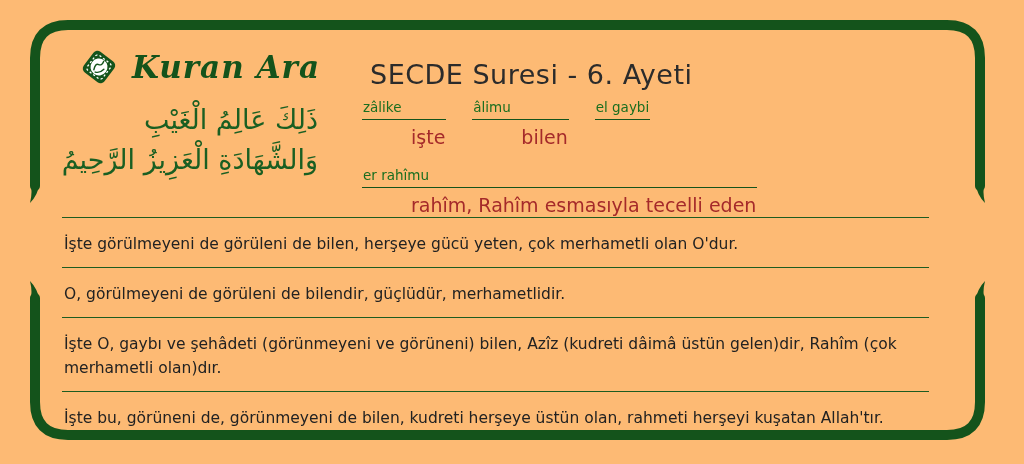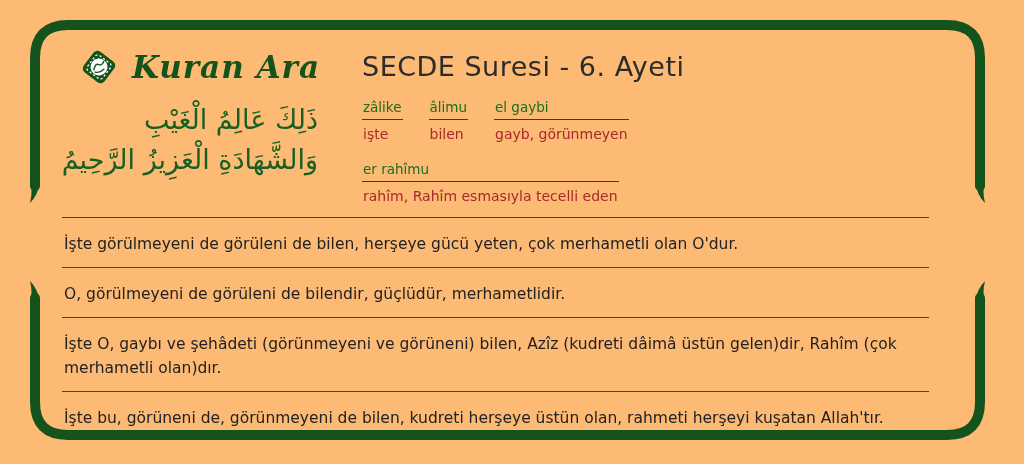--- a/index.html
+++ b/index.html
@@ -24,38 +24,38 @@
     font-size:31px;color:#14531b;letter-spacing:1px;white-space:nowrap;
   }
   .arabic{
     position:absolute;left:30px;top:100px;width:288px;
     direction:rtl;text-align:right;
     font-size:27px;line-height:40px;color:#1a5f22;
   }
 
   
   .page-title{
-    position:absolute;left:362px;top:51px;margin:0;
+    position:absolute;left:362px;top:51px;margin:8px;
     font-size:27px;font-weight:400;color:#2b2b2b;letter-spacing:0.5px;
     white-space:nowrap;
   }
   .words{
     position:absolute;left:362px;top:99px;width:585px;
     display:flex;flex-direction:column;gap:19px;
   }
   .word-row{display:flex;flex-wrap:wrap;column-gap:26px;align-items:flex-start;}
   .word{display:inline-block;}
   .translit{
     font-size:13.5px;color:#1a6e1f;
     padding:0 1px 4px 1px;border-bottom:1px solid #14531b;
     white-space:nowrap;cursor:pointer;
   }
   .meaning{
-    font-size:14px;color:#a52a2a;
-    padding:6px 1px 0 1px;white-space:nowrap;
+    font-size:19px;color:#a52a2a;
+    padding:6px 1px 0 1px;white-space:nowrap;margin-left:48px;
   }
 
   
   .translations{
     position:absolute;left:62px;top:217px;width:867px;
   }
   .t-row{
     border-top:1px solid #1d5c20;
     padding:14px 2px 11px 2px;
     font-size:15.5px;line-height:24px;color:#222;
@@ -103,21 +103,20 @@
       <div class="word">
         <div class="translit">zâlike</div>
         <div class="meaning">işte</div>
       </div>
       <div class="word">
         <div class="translit">âlimu</div>
         <div class="meaning">bilen</div>
       </div>
       <div class="word">
         <div class="translit">el gaybi</div>
-        <div class="meaning">gayb, görünmeyen</div>
       </div>
     </div>
     <div class="word-row">
       <div class="word">
         <div class="translit">er rahîmu</div>
         <div class="meaning">rahîm, Rahîm esmasıyla tecelli eden</div>
       </div>
     </div>
   </div>
 

